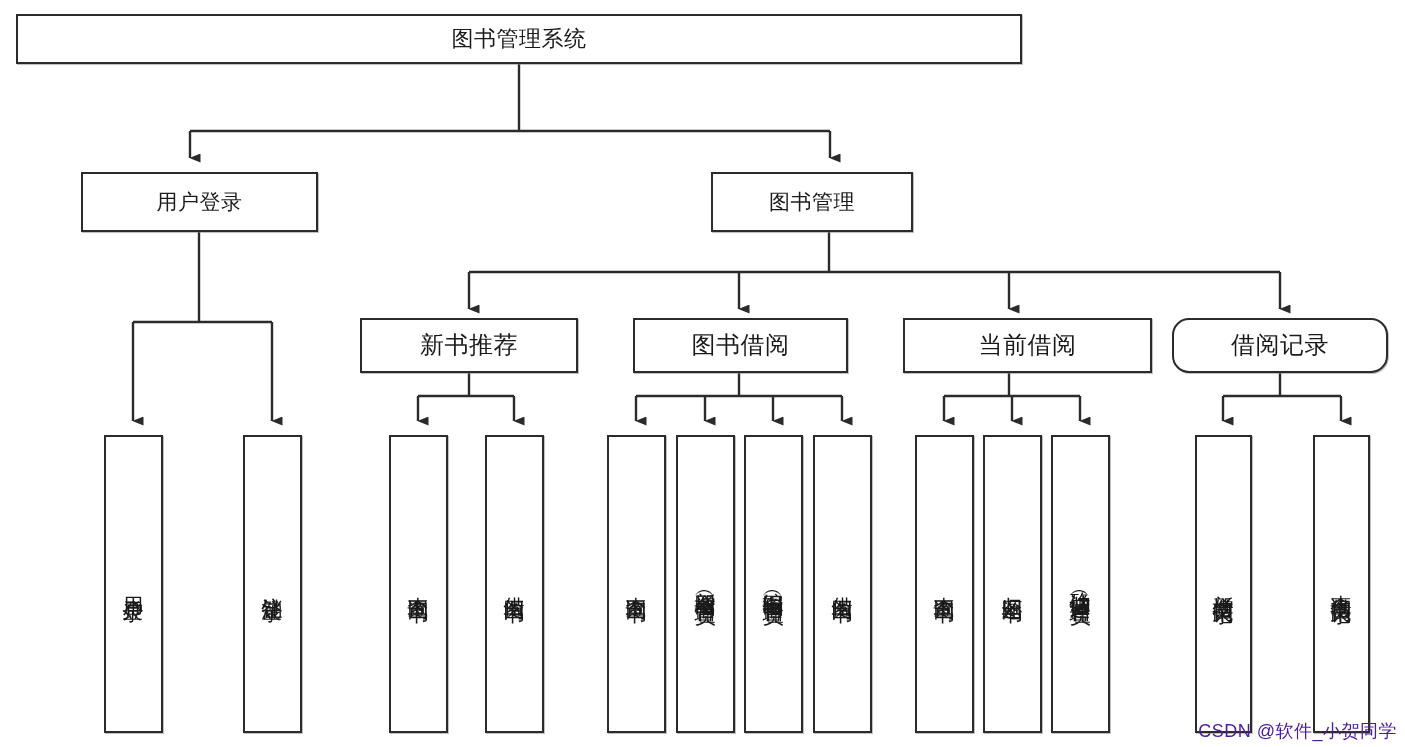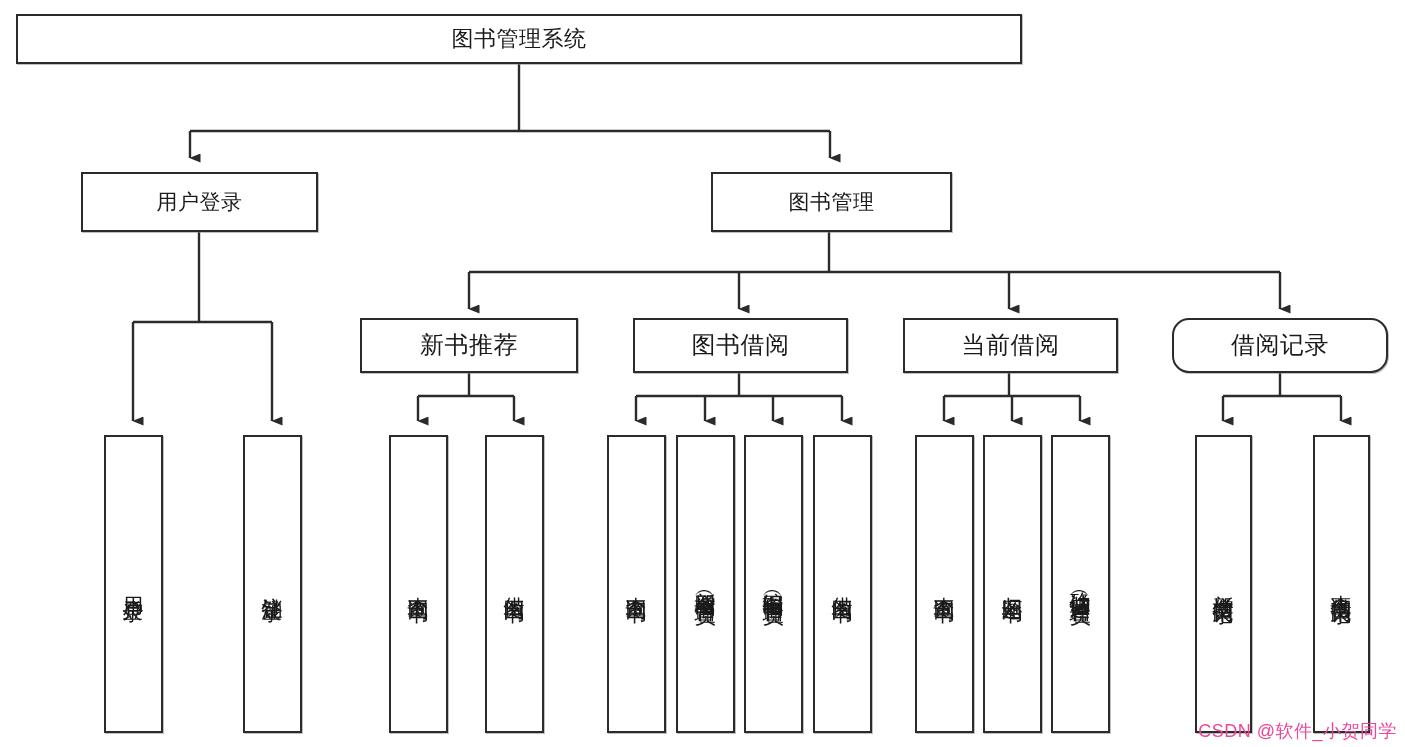--- a/index.html
+++ b/index.html
@@ -54,21 +54,21 @@
   }
   .node.root .node-label { font-size: 22px; }
   .node.level2 .node-label { font-size: 21px; }
   .node.level3 .node-label { font-size: 24px; }
 
   #watermark {
     position: absolute;
     right: 8px;
     bottom: 4px;
     font-size: 18px;
-    color: #ec4899;
+    color: #4c1d95;
     white-space: nowrap;
     letter-spacing: 0.5px;
     user-select: none;
   }
 </style>
 </head>
 <body>
 
 <div id="diagram-root">
 
@@ -124,33 +124,33 @@
   </svg>
 
   <div class="node root" style="left:16px; top:14px; width:1006px; height:50px;">
     <span class="node-label">图书管理系统</span>
   </div>
 
   <div class="node level2" style="left:81px; top:172px; width:237px; height:60px;">
     <span class="node-label">用户登录</span>
   </div>
 
-  <div class="node level2" style="left:711px; top:172px; width:241px; height:60px;">
+  <div class="node level2" style="left:711px; top:172px; width:202px; height:60px;">
     <span class="node-label">图书管理</span>
   </div>
 
   <div class="node level3" style="left:360px; top:318px; width:218px; height:55px;">
     <span class="node-label">新书推荐</span>
   </div>
 
   <div class="node level3" style="left:633px; top:318px; width:215px; height:55px;">
     <span class="node-label">图书借阅</span>
   </div>
 
-  <div class="node level3" style="left:903px; top:318px; width:215px; height:55px;">
+  <div class="node level3" style="left:903px; top:318px; width:249px; height:55px;">
     <span class="node-label">当前借阅</span>
   </div>
 
   <div class="node level3" style="left:1172px; top:318px; width:216px; height:55px;border-radius:17px;">
     <span class="node-label">借阅记录</span>
   </div>
 
   <div class="node vertical leaf" style="left:104px; top:435px; width:59px; height:298px;">
     <span class="node-label">用户登录</span>
   </div>

